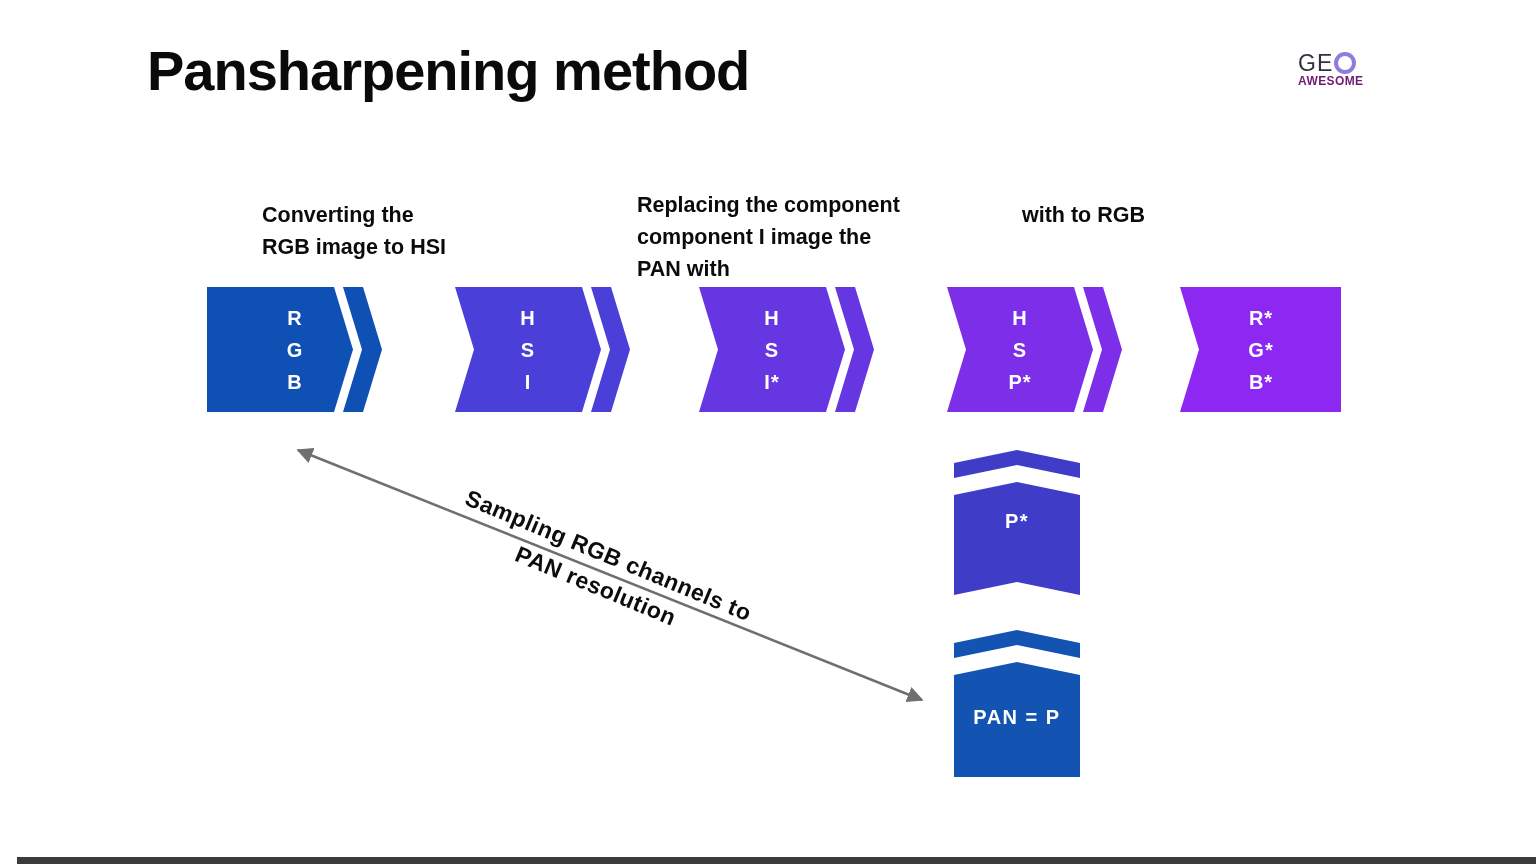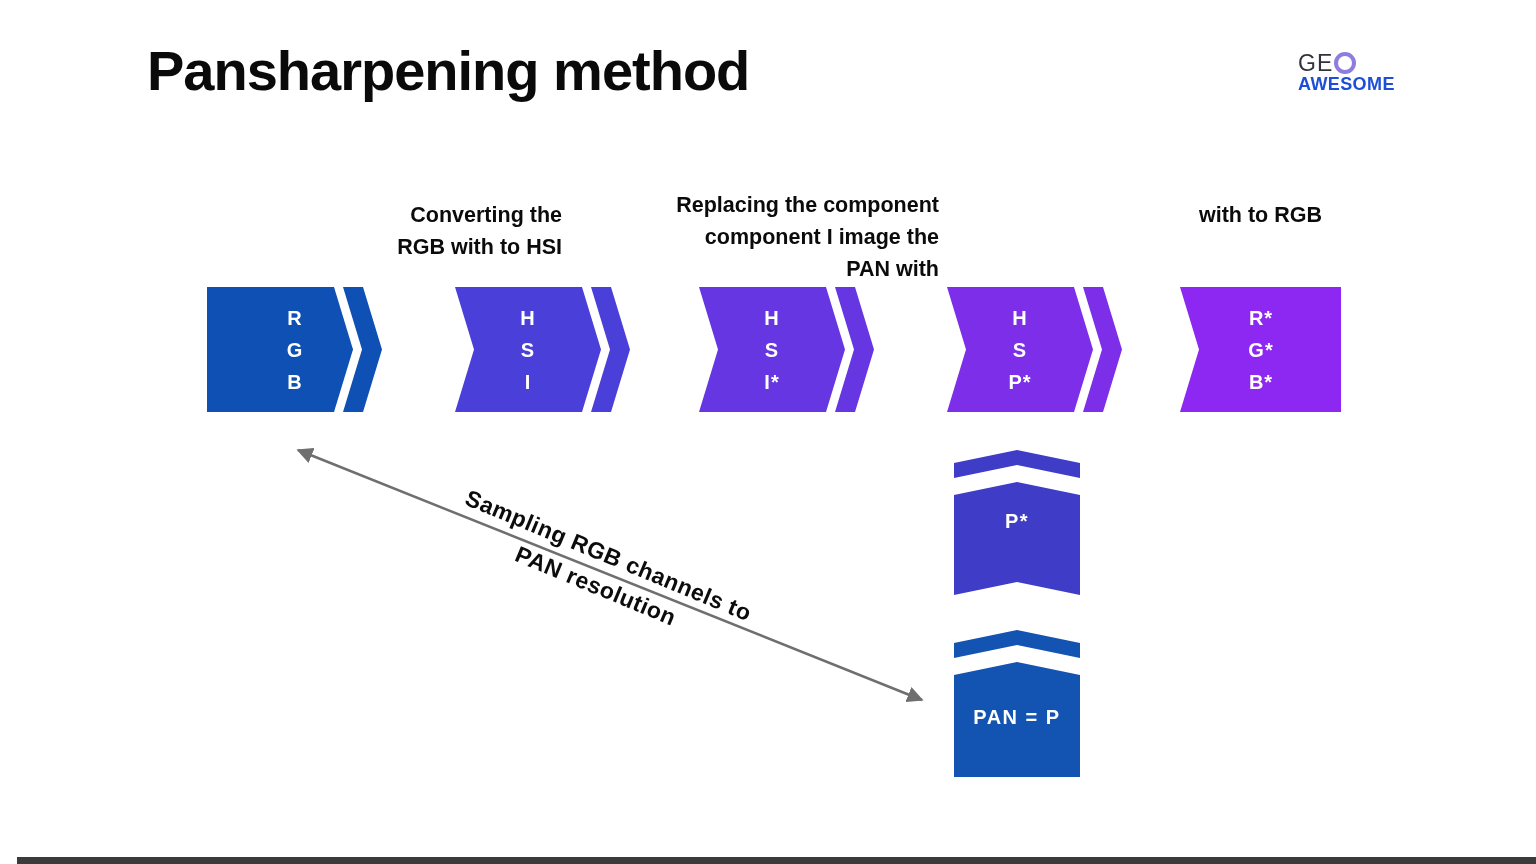--- a/index.html
+++ b/index.html
@@ -9,24 +9,24 @@
     margin-left:17px;
   }
   .page-title{
     position:absolute;left:130px;top:38px;
     font-size:56px;font-weight:800;color:#0a0a0a;letter-spacing:-1px;
   }
   
   .logo{position:absolute;left:1281px;top:52px;}
   .logo-top{display:flex;align-items:flex-end;font-size:23px;color:#32323c;letter-spacing:1px;line-height:22px;}
   .logo-ring{width:14px;height:14px;border-radius:50%;display:inline-block;margin-left:1px;border:4px solid #8e7cdf;}
-  .logo-bottom{font-size:18px;font-weight:800;color:#1d4ed8;letter-spacing:0.4px;margin-top:0px;}
+  .logo-bottom{font-size:12px;font-weight:800;color:#701a75;letter-spacing:0.4px;margin-top:0px;}
   
   .step-label{
-    position:absolute;text-align:right;font-weight:700;font-size:21.5px;
+    position:absolute;text-align:left;font-weight:700;font-size:21.5px;
     line-height:32px;color:#0b0b0b;
   }
   .block-svg,.banner-svg{position:absolute;display:block;}
   .block-letters{
     position:absolute;display:flex;flex-direction:column;align-items:center;justify-content:center;
     color:#ffffff;font-weight:700;font-size:20px;line-height:32px;letter-spacing:1px;text-align:center;
   }
   .banner-label{
     position:absolute;display:flex;align-items:center;justify-content:center;
     color:#ffffff;font-weight:700;font-size:20px;letter-spacing:1.5px;text-align:center;
@@ -50,21 +50,21 @@
   <div class="logo">
     <div class="logo-top">
       <span>GE</span>
       <span class="logo-ring"></span>
     </div>
     <div class="logo-bottom">AWESOME</div>
   </div>
 
   <div class="step-label" style="left:245px;top:199px;width:300px;">
     <div>Converting the</div>
-    <div>RGB with to HSI</div>
+    <div>RGB image to HSI</div>
   </div>
   <div class="step-label" style="left:620px;top:189px;width:302px;">
     <div>Replacing the component</div>
     <div>component I image the</div>
     <div>PAN with</div>
   </div>
   <div class="step-label" style="left:1005px;top:199px;width:300px;">
     <div>with to RGB</div>
   </div>
 

